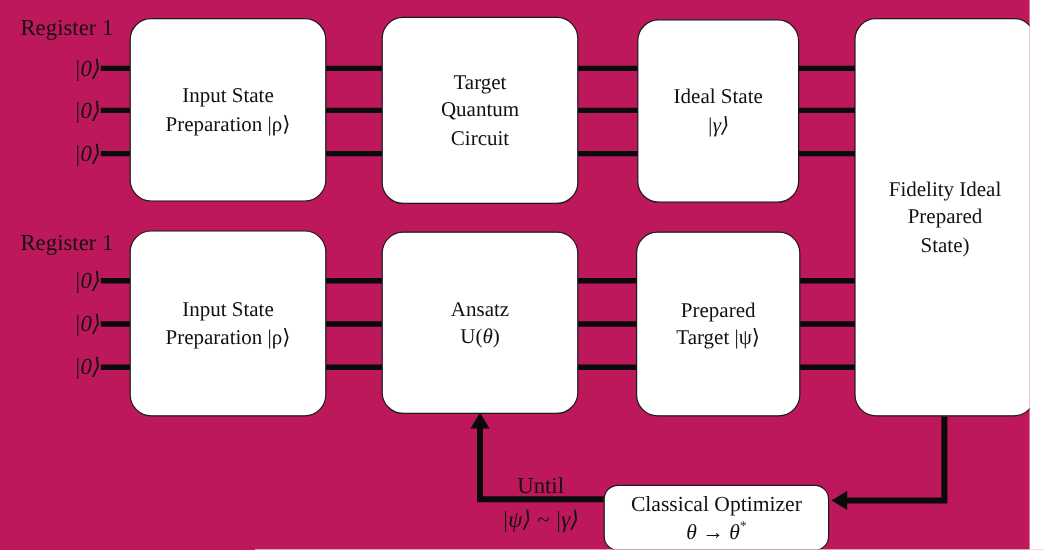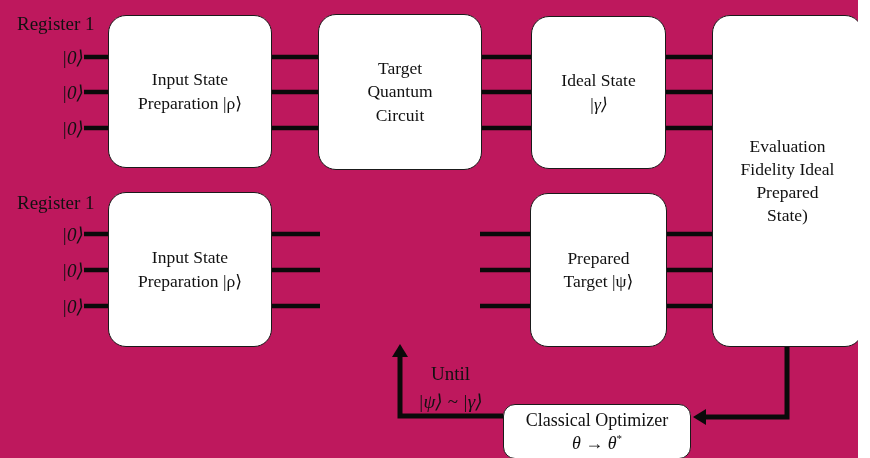--- a/index.html
+++ b/index.html
@@ -12,21 +12,21 @@
   .qbox{
     position:absolute;background:#ffffff;border:1.6px solid #1a1a1a;border-radius:18px;
     display:flex;align-items:center;justify-content:center;text-align:center;box-sizing:border-box;
   }
   .qbox.small-radius{border-radius:12px;margin-top:16px;}
   .qbox-label{font-size:17.5px;line-height:1.32;color:#111;}
   .ital{font-style:italic;}
   sub.ital{font-size:12px;}
   sup{font-size:11px;}
   #wire-layer{position:absolute;left:0;top:0;width:870px;height:458px;}
-  .loop-label{position:absolute;text-align:center;font-size:19px;line-height:1.45;color:#111;white-space:nowrap;}
+  .loop-label{position:absolute;text-align:center;font-size:19px;line-height:1.45;color:#111;white-space:nowrap;margin-top:32px;}
 </style>
 </head>
 <body>
 
 <div id="canvas">
 
   <svg id="wire-layer" viewBox="0 0 870 458">
 
     <line x1="84" y1="57" x2="112" y2="57" stroke="#0a0a0a" stroke-width="4.5"></line>
     <line x1="84" y1="92" x2="112" y2="92" stroke="#0a0a0a" stroke-width="4.5"></line>
@@ -93,31 +93,36 @@
     </div>
   </div>
 
   <div class="qbox" style="left:108px;top:192px;width:164px;height:155px">
     <div class="qbox-label">
       <div>Input State</div>
       <div>Preparation |ρ⟩</div>
     </div>
   </div>
 
+  <div class="qbox" style="left:318px;top:193px;width:164px;height:152px">
+    <div class="qbox-label">
+      <div>Ansatz</div>
+      <div><span>U(</span><span class="ital">θ</span><span>)</span></div>
+    </div>
+  </div>
 
   <div class="qbox" style="left:530px;top:193px;width:137px;height:154px">
     <div class="qbox-label">
       <div>Prepared</div>
       <div>Target |ψ⟩</div>
     </div>
   </div>
 
   <div class="qbox" style="left:712px;top:15px;width:151px;height:332px">
     <div class="qbox-label">
-      <div>Evaluation</div>
       <div>Fidelity Ideal</div>
       <div>Prepared</div>
       <div>State)</div>
     </div>
   </div>
 
   <div class="qbox small-radius" style="left:503px;top:388px;width:188px;height:55px">
     <div class="qbox-label" style="font-size:18px;line-height:1.25">
       <div>Classical Optimizer</div>
       <div><span class="ital">θ → θ</span><sup>*</sup></div>

